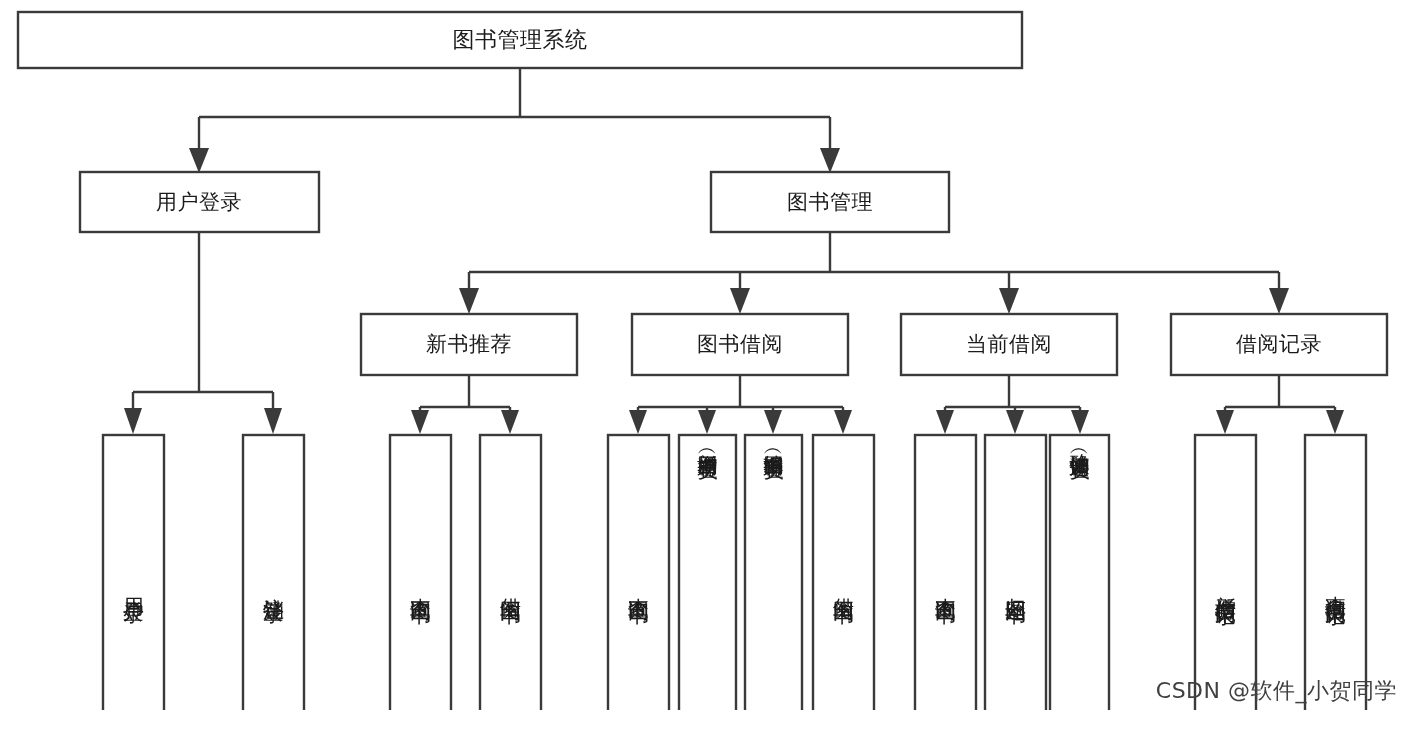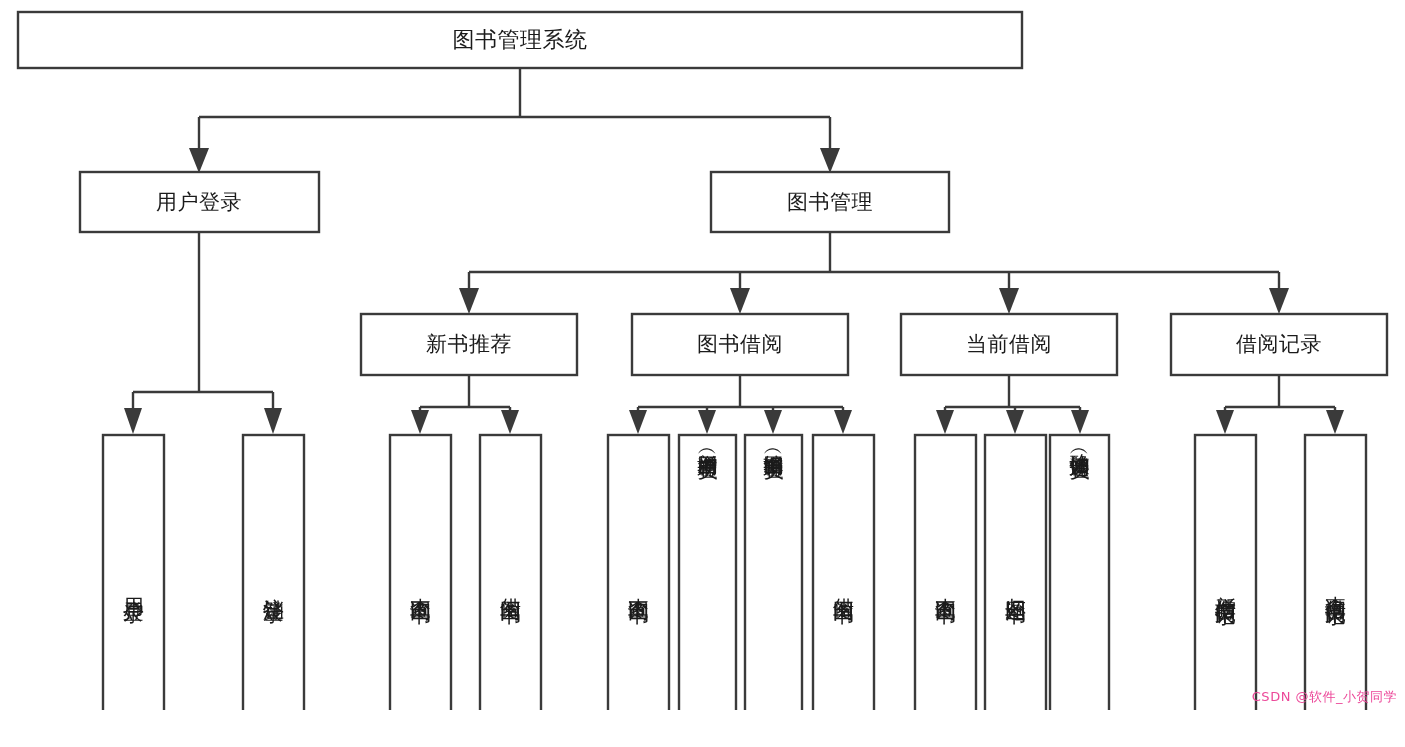--- a/index.html
+++ b/index.html
@@ -72,22 +72,22 @@
   }
   .leaf-label.tall {
     font-size: 20px;
     letter-spacing: 1px;
   }
   .watermark {
     position: absolute;
     right: 8px;
     bottom: 4px;
     font-family: "DejaVu Sans", "Liberation Sans", sans-serif;
-    font-size: 13px;
-    color: #ec4899;
+    font-size: 22px;
+    color: #404040;
     white-space: nowrap;
     letter-spacing: 0.5px;
   }
 </style>
 </head>
 <body>
 
 <div id="diagram-root">
 
   <svg class="diagram-canvas" viewBox="0 0 1405 747" xmlns="http://www.w3.org/2000/svg">

